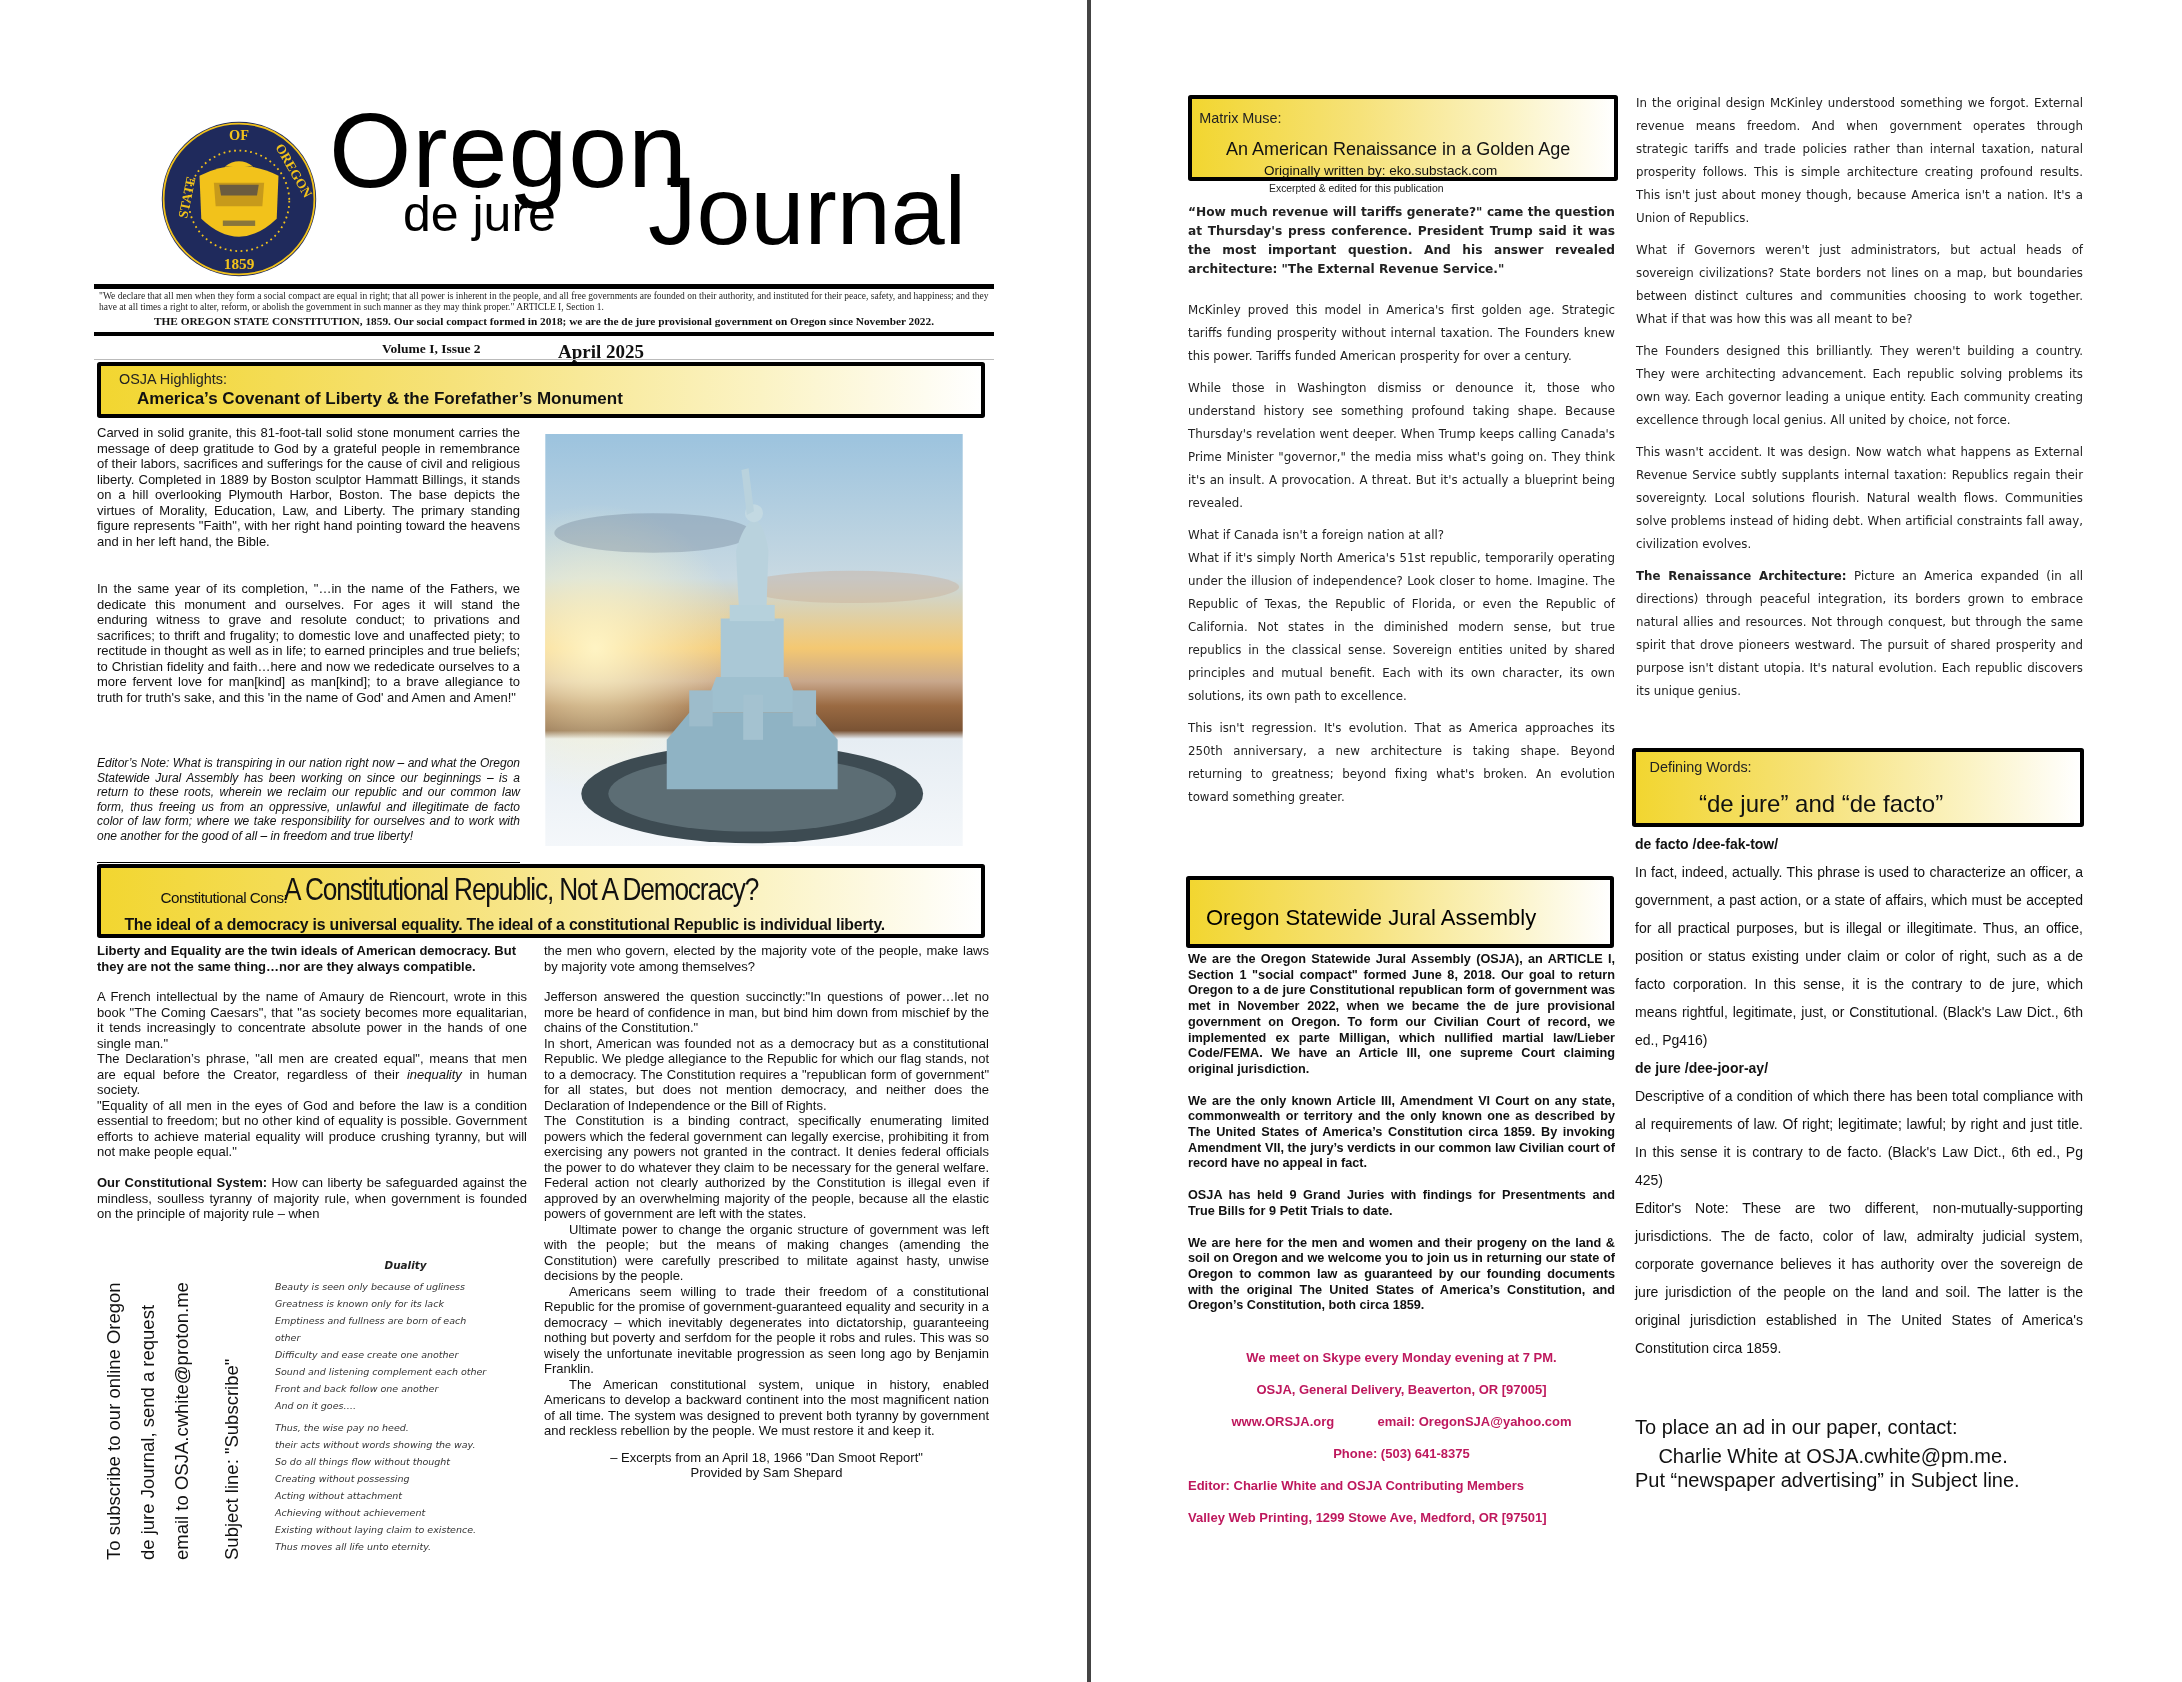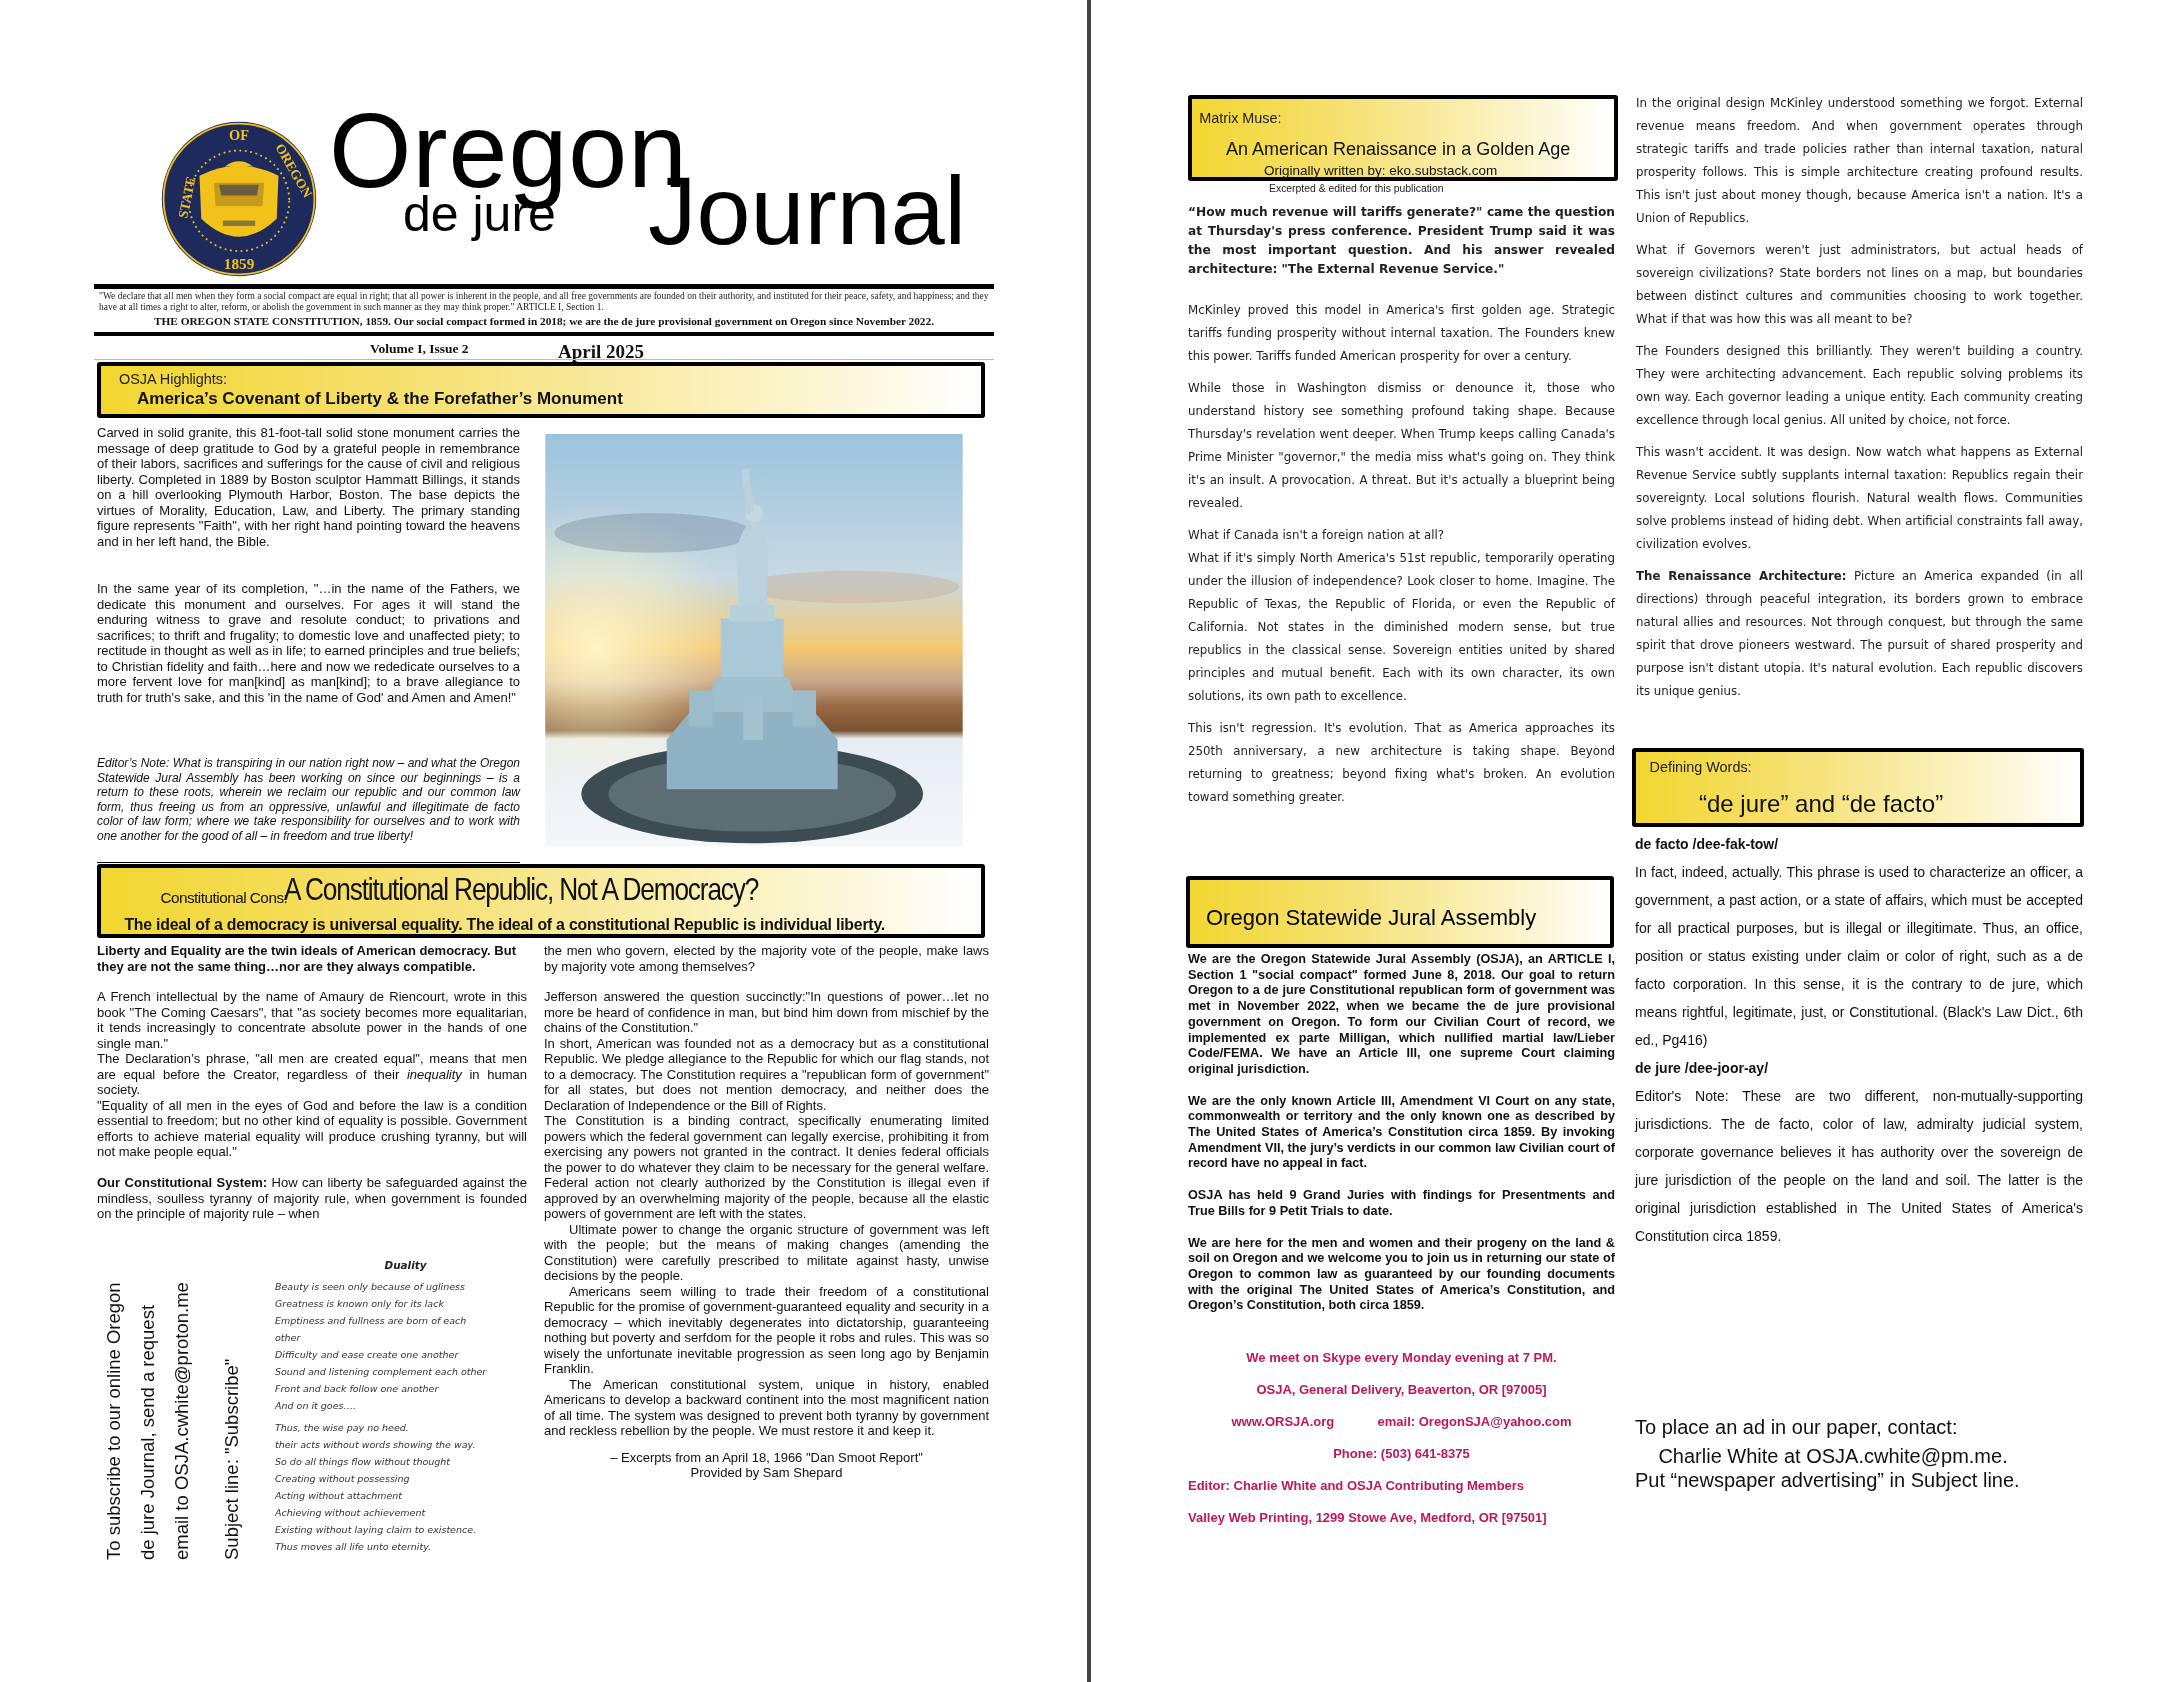--- a/index.html
+++ b/index.html
@@ -8,21 +8,21 @@
   .page-divider { left: 1087px; top: 0; width: 3.6px; height: 1682px; background: #444; }
 
   
   .seal { left: 160px; top: 120px; width: 158px; height: 158px; }
   .mast-oregon { left: 329px; top: 97px; font-size: 106px; line-height: 1; color: #000; letter-spacing: 0.9px; }
   .mast-dejure { left: 403px; top: 189px; font-size: 50px; line-height: 1; color: #000; }
   .mast-journal { left: 648px; top: 162px; font-size: 97px; line-height: 1; color: #000; }
   .rule-thick { left: 94px; width: 900px; height: 4.5px; background: #000; }
   .quote { left: 99px; top: 291px; width: 891px; font-family: "Liberation Serif", serif; font-size: 9.5px; line-height: 10.8px; color: #222; }
   .const-line { left: 94px; top: 315px; width: 900px; text-align: center; font-family: "Liberation Serif", serif; font-size: 11.3px; font-weight: bold; color: #111; }
-  .volume { left: 370px; top: 341px; font-family: "Liberation Serif", serif; font-weight: bold; font-size: 13.5px; }
+  .volume { left: 382px; top: 341px; font-family: "Liberation Serif", serif; font-weight: bold; font-size: 13.5px; }
   .date { left: 558px; top: 341px; font-family: "Liberation Serif", serif; font-weight: bold; font-size: 19px; }
   .thin-rule { left: 94px; top: 359px; width: 900px; height: 0.9px; background: #bbb; }
 
   
   .ybox { border: 4.5px solid #000; border-radius: 2.7px; background: linear-gradient(90deg, #f2d630 0%, #f6e27a 40%, #fbf3c4 75%, #ffffff 100%); box-sizing: border-box; }
   .hl-box { left: 97px; top: 362px; width: 888px; height: 56px; }
   .hl-kicker { position: absolute; left: 18px; top: 5.4px; font-size: 14.4px; color: #222; }
   .hl-title { position: absolute; left: 36px; top: 22.5px; font-size: 17px; font-weight: bold; color: #111; }
 
   .body-text { font-size: 13px; line-height: 15.5px; text-align: justify; color: #111; }
@@ -259,20 +259,21 @@
 </div>
 
 <div class="abs ybox dw-box">
   <div class="dw-kicker">Defining Words:</div>
   <div class="dw-title">“de jure” and “de facto”</div>
 </div>
 <div class="abs defs">
   <div class="term">de facto /dee-fak-tow/</div>
   <div>In fact, indeed, actually. This phrase is used to characterize an officer, a government, a past action, or a state of affairs, which must be accepted for all practical purposes, but is illegal or illegitimate. Thus, an office, position or status existing under claim or color of right, such as a de facto corporation. In this sense, it is the contrary to de jure, which means rightful, legitimate, just, or Constitutional. (Black's Law Dict., 6th ed., Pg416)</div>
   <div class="term">de jure /dee-joor-ay/</div>
+  <div>Descriptive of a condition of which there has been total compliance with al requirements of law. Of right; legitimate; lawful; by right and just title. In this sense it is contrary to de facto. (Black's Law Dict., 6th ed., Pg 425)</div>
   <div>Editor's Note: These are two different, non-mutually-supporting jurisdictions. The de facto, color of law, admiralty judicial system, corporate governance believes it has authority over the sovereign de jure jurisdiction of the people on the land and soil. The latter is the original jurisdiction established in The United States of America's Constitution circa 1859.</div>
 </div>
 
 <div class="abs ad">
   <div class="line1">To place an ad in our paper, contact:</div>
   <div class="line2">Charlie White at OSJA.cwhite@pm.me.</div>
   <div>Put “newspaper advertising” in Subject line.</div>
 </div>
 
 

